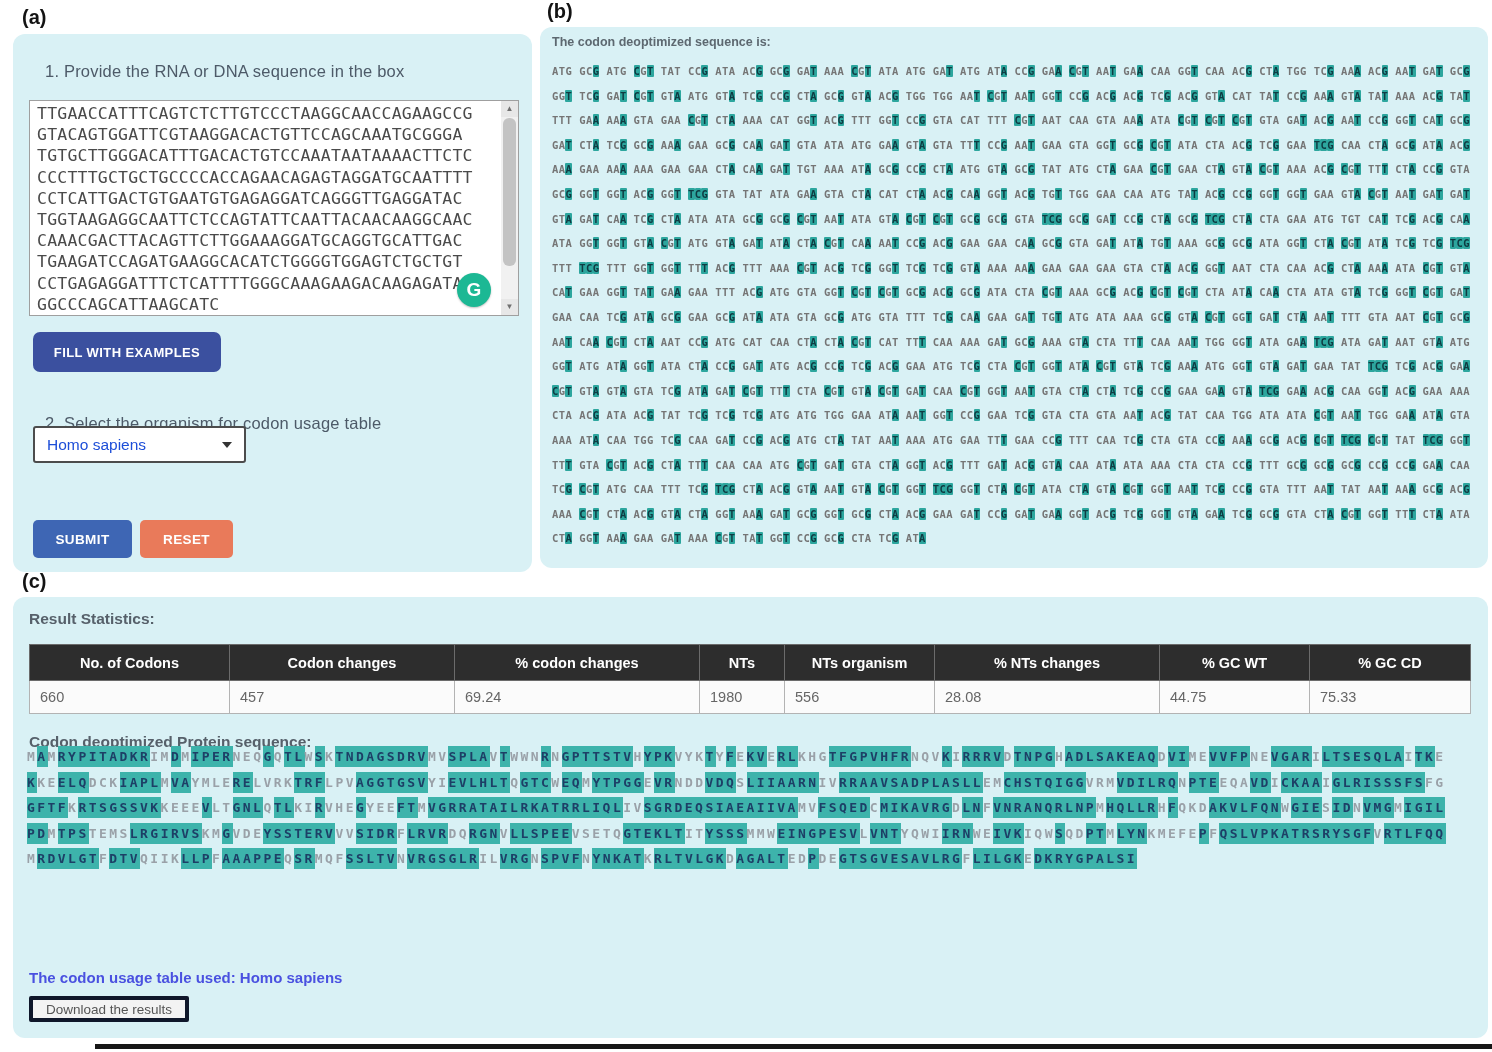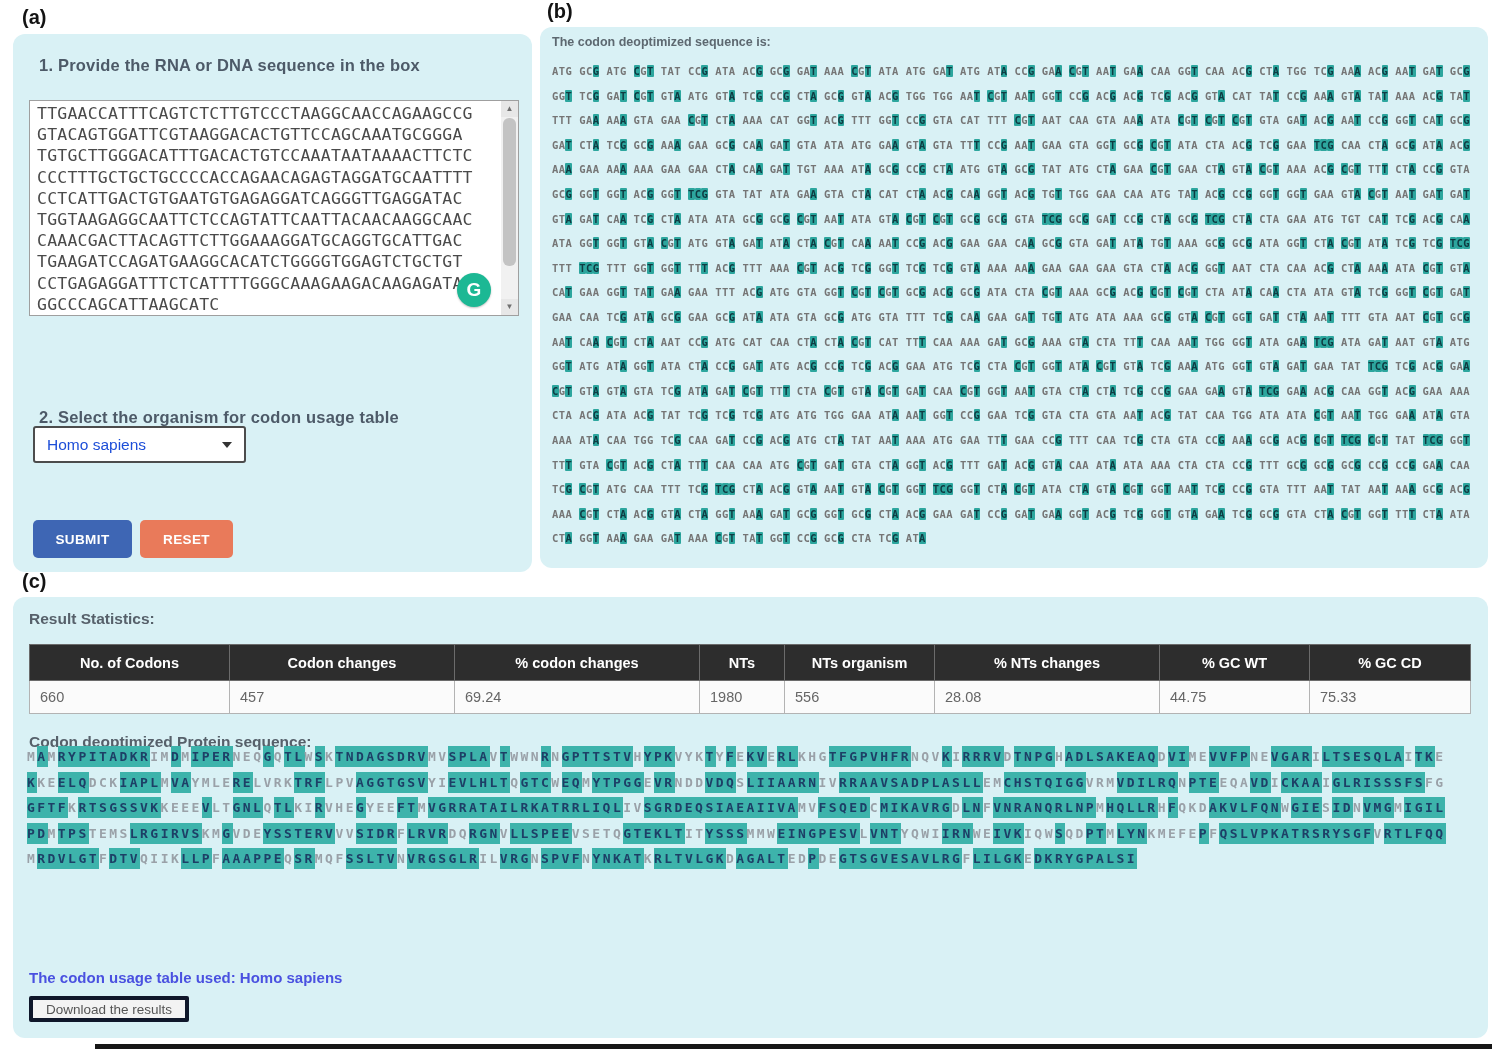--- a/index.html
+++ b/index.html
@@ -5,21 +5,21 @@
   html,body{margin:0;padding:0}
   body{width:1492px;height:1052px;background:#fff;font-family:"Liberation Sans",sans-serif;position:relative;overflow:hidden}
   .panel{position:absolute;background:#d9f1f5;border-radius:12px}
   .panel-a{left:13px;top:34px;width:519px;height:538px}
   .panel-b{left:540px;top:27px;width:948px;height:541px}
   .panel-c{left:13px;top:597px;width:1475px;height:441px}
   .panel-label{position:absolute;font-weight:700;font-size:20px;color:#131313}
   #label-a{left:22px;top:6px}
   #label-b{left:547px;top:0}
   #label-c{left:22px;top:570px}
-  .step-heading{position:absolute;margin:8px;font-size:16.5px;font-weight:700;color:#4d5a68;letter-spacing:.2px}
+  .step-heading{position:absolute;margin:14px;font-size:16.5px;font-weight:400;color:#4d5a68;letter-spacing:.2px}
   .step1{left:18px;top:14px}
   .step2{left:18px;top:366px}
   .textarea-wrap{position:absolute;left:16px;top:66px;width:490px;height:216px}
   textarea{width:100%;height:100%;box-sizing:border-box;border:1px solid #9f9f9f;background:#fff;color:#4a4a4a;
     font:16.5px/21.2px "DejaVu Sans Mono",monospace;letter-spacing:.2px;padding:2px 22px 2px 7px;resize:none;overflow:hidden;outline:none}
   .scrollbar{position:absolute;right:1px;top:1px;width:17px;height:214px;background:#f1f1f1}
   .sb-arrow{position:absolute;left:0;width:100%;height:16px;line-height:16px;text-align:center;font-size:8px;color:#6f6f6f;background:#e7e7e7}
   .sb-arrow.up{top:0}
   .sb-arrow.down{bottom:0}
   .sb-thumb{position:absolute;top:17px;left:2px;width:13px;height:148px;background:#c3c3c3;border-radius:6px}
@@ -68,20 +68,21 @@
 TGAAGATCCAGATGAAGGCACATCTGGGGTGGAGTCTGCTGT
 CCTGAGAGGATTTCTCATTTTGGGCAAAGAAGACAAGAGATAT
 GGCCCAGCATTAAGCATC</textarea>
     <div class="scrollbar">
       <div class="sb-arrow up">▲</div>
       <div class="sb-thumb"></div>
       <div class="sb-arrow down">▼</div>
     </div>
     <div class="grammarly">G</div>
   </div>
+  <button class="btn fill">FILL WITH EXAMPLES</button>
   <h2 class="step-heading step2">2. Select the organism for codon usage table</h2>
   <div class="select">
     <span>Homo sapiens</span>
     <span class="caret"></span>
   </div>
   <button class="btn submit">SUBMIT</button>
   <button class="btn reset">RESET</button>
 </section>
 
 <div class="panel-label" id="label-b">(b)</div>

